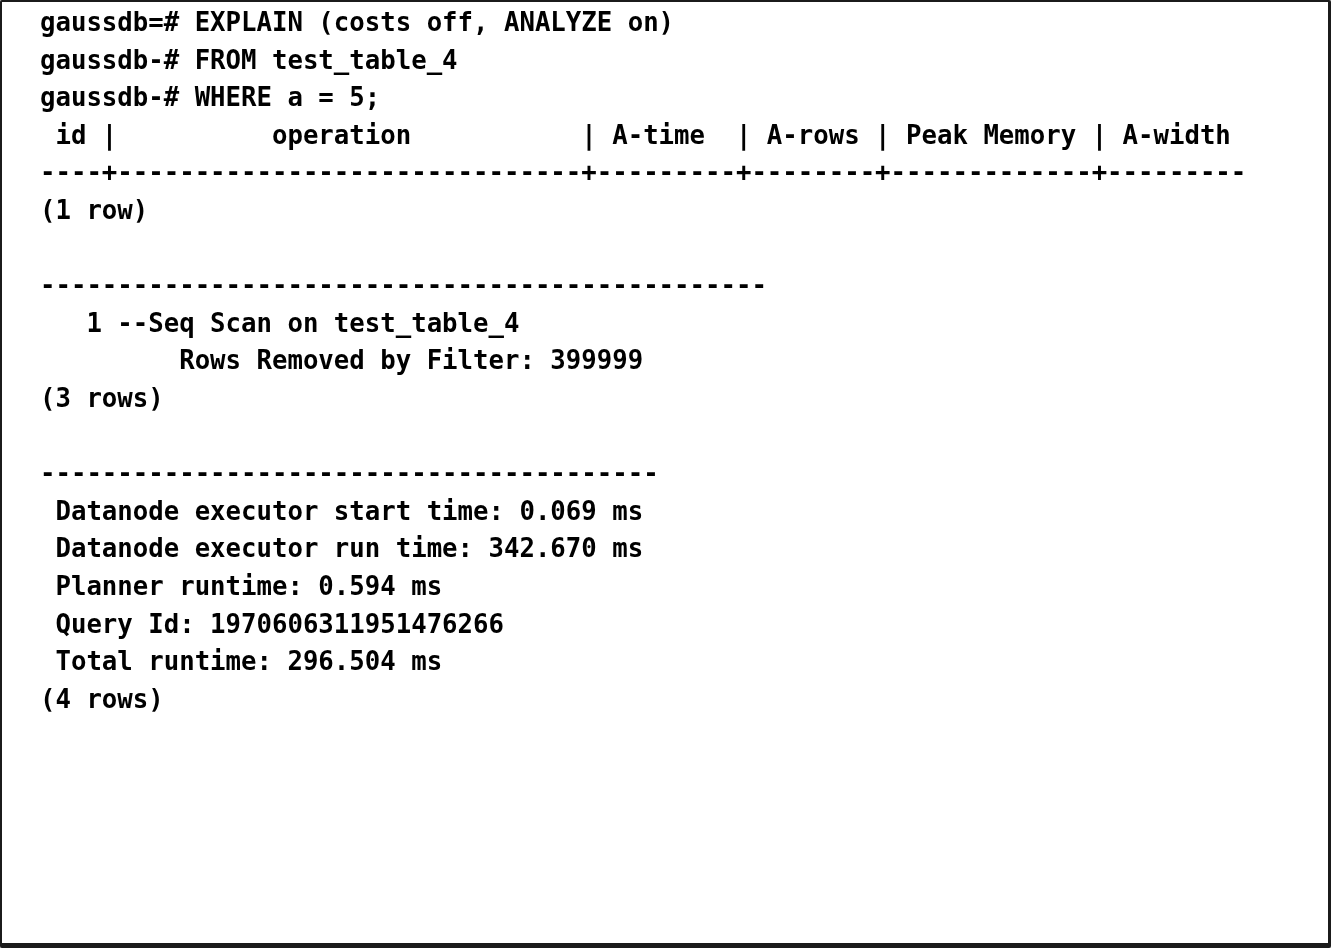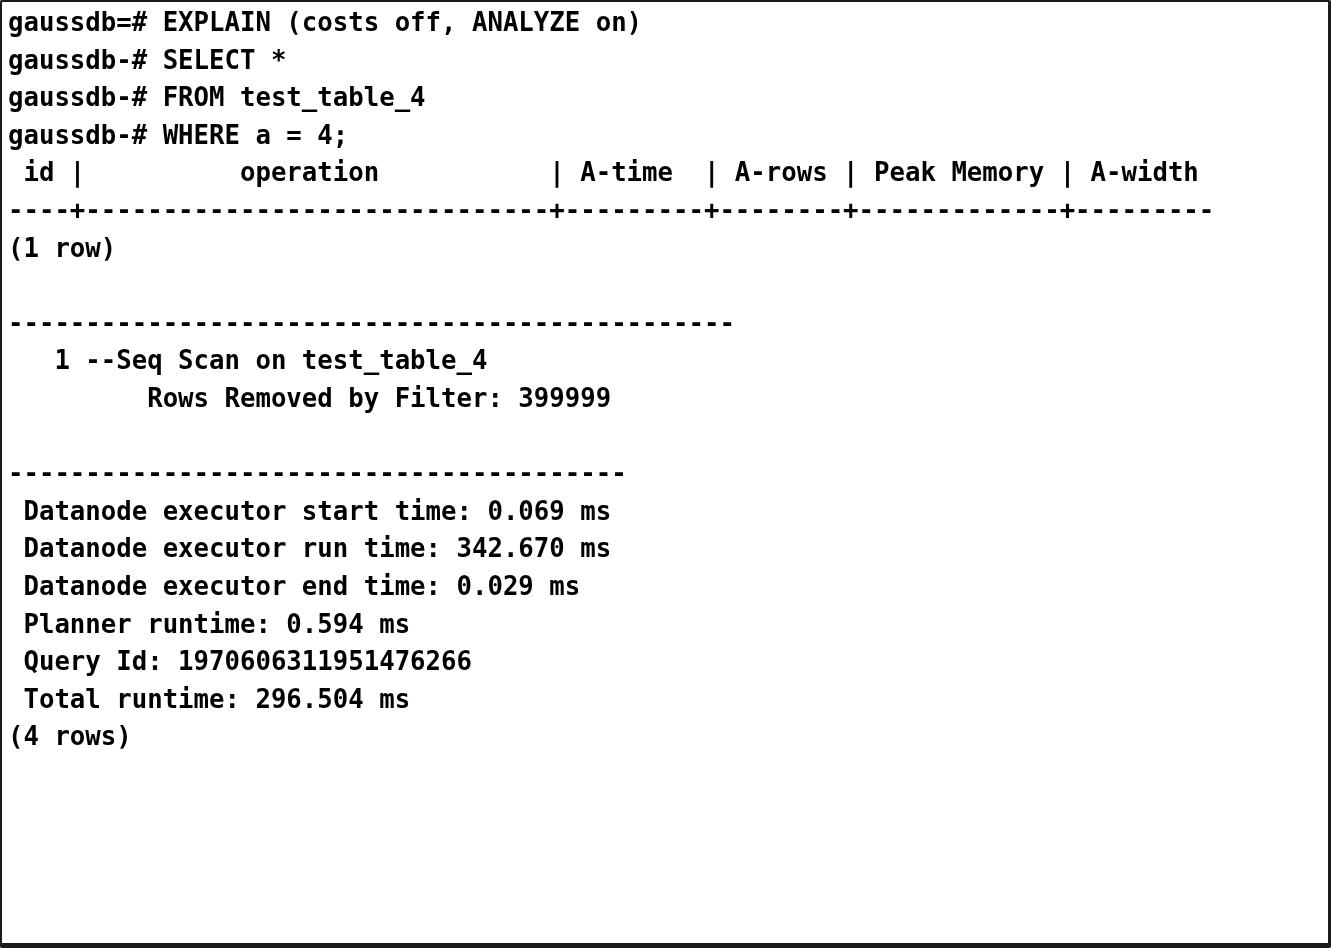--- a/index.html
+++ b/index.html
@@ -24,41 +24,41 @@
     font-weight: bold;
     font-size: 25.7px;
     color: #000000;
     letter-spacing: 0;
   }
   .line {
     white-space: pre;
     height: 37.6px;
     line-height: 37.6px;
     overflow: visible;
+    margin-left: 32px;
   }
 </style>
 </head>
 <body>
 
 <div class="terminal">
   <div class="screen">
     <div class="line">gaussdb=# EXPLAIN (costs off, ANALYZE on)</div>
-    <div class="line">gaussdb-# SELECT *</div>
     <div class="line">gaussdb-# FROM test_table_4</div>
-    <div class="line">gaussdb-# WHERE a = 4;</div>
+    <div class="line">gaussdb-# WHERE a = 5;</div>
     <div class="line"> id |          operation           | A-time  | A-rows | Peak Memory | A-width</div>
     <div class="line">----+------------------------------+---------+--------+-------------+---------</div>
     <div class="line">(1 row)</div>
     <div class="line"></div>
     <div class="line">-----------------------------------------------</div>
     <div class="line">   1 --Seq Scan on test_table_4</div>
     <div class="line">         Rows Removed by Filter: 399999</div>
+    <div class="line">(3 rows)</div>
     <div class="line"></div>
     <div class="line">----------------------------------------</div>
     <div class="line"> Datanode executor start time: 0.069 ms</div>
     <div class="line"> Datanode executor run time: 342.670 ms</div>
-    <div class="line"> Datanode executor end time: 0.029 ms</div>
     <div class="line"> Planner runtime: 0.594 ms</div>
     <div class="line"> Query Id: 1970606311951476266</div>
     <div class="line"> Total runtime: 296.504 ms</div>
     <div class="line">(4 rows)</div>
   </div>
 </div>
 
 </body></html>

